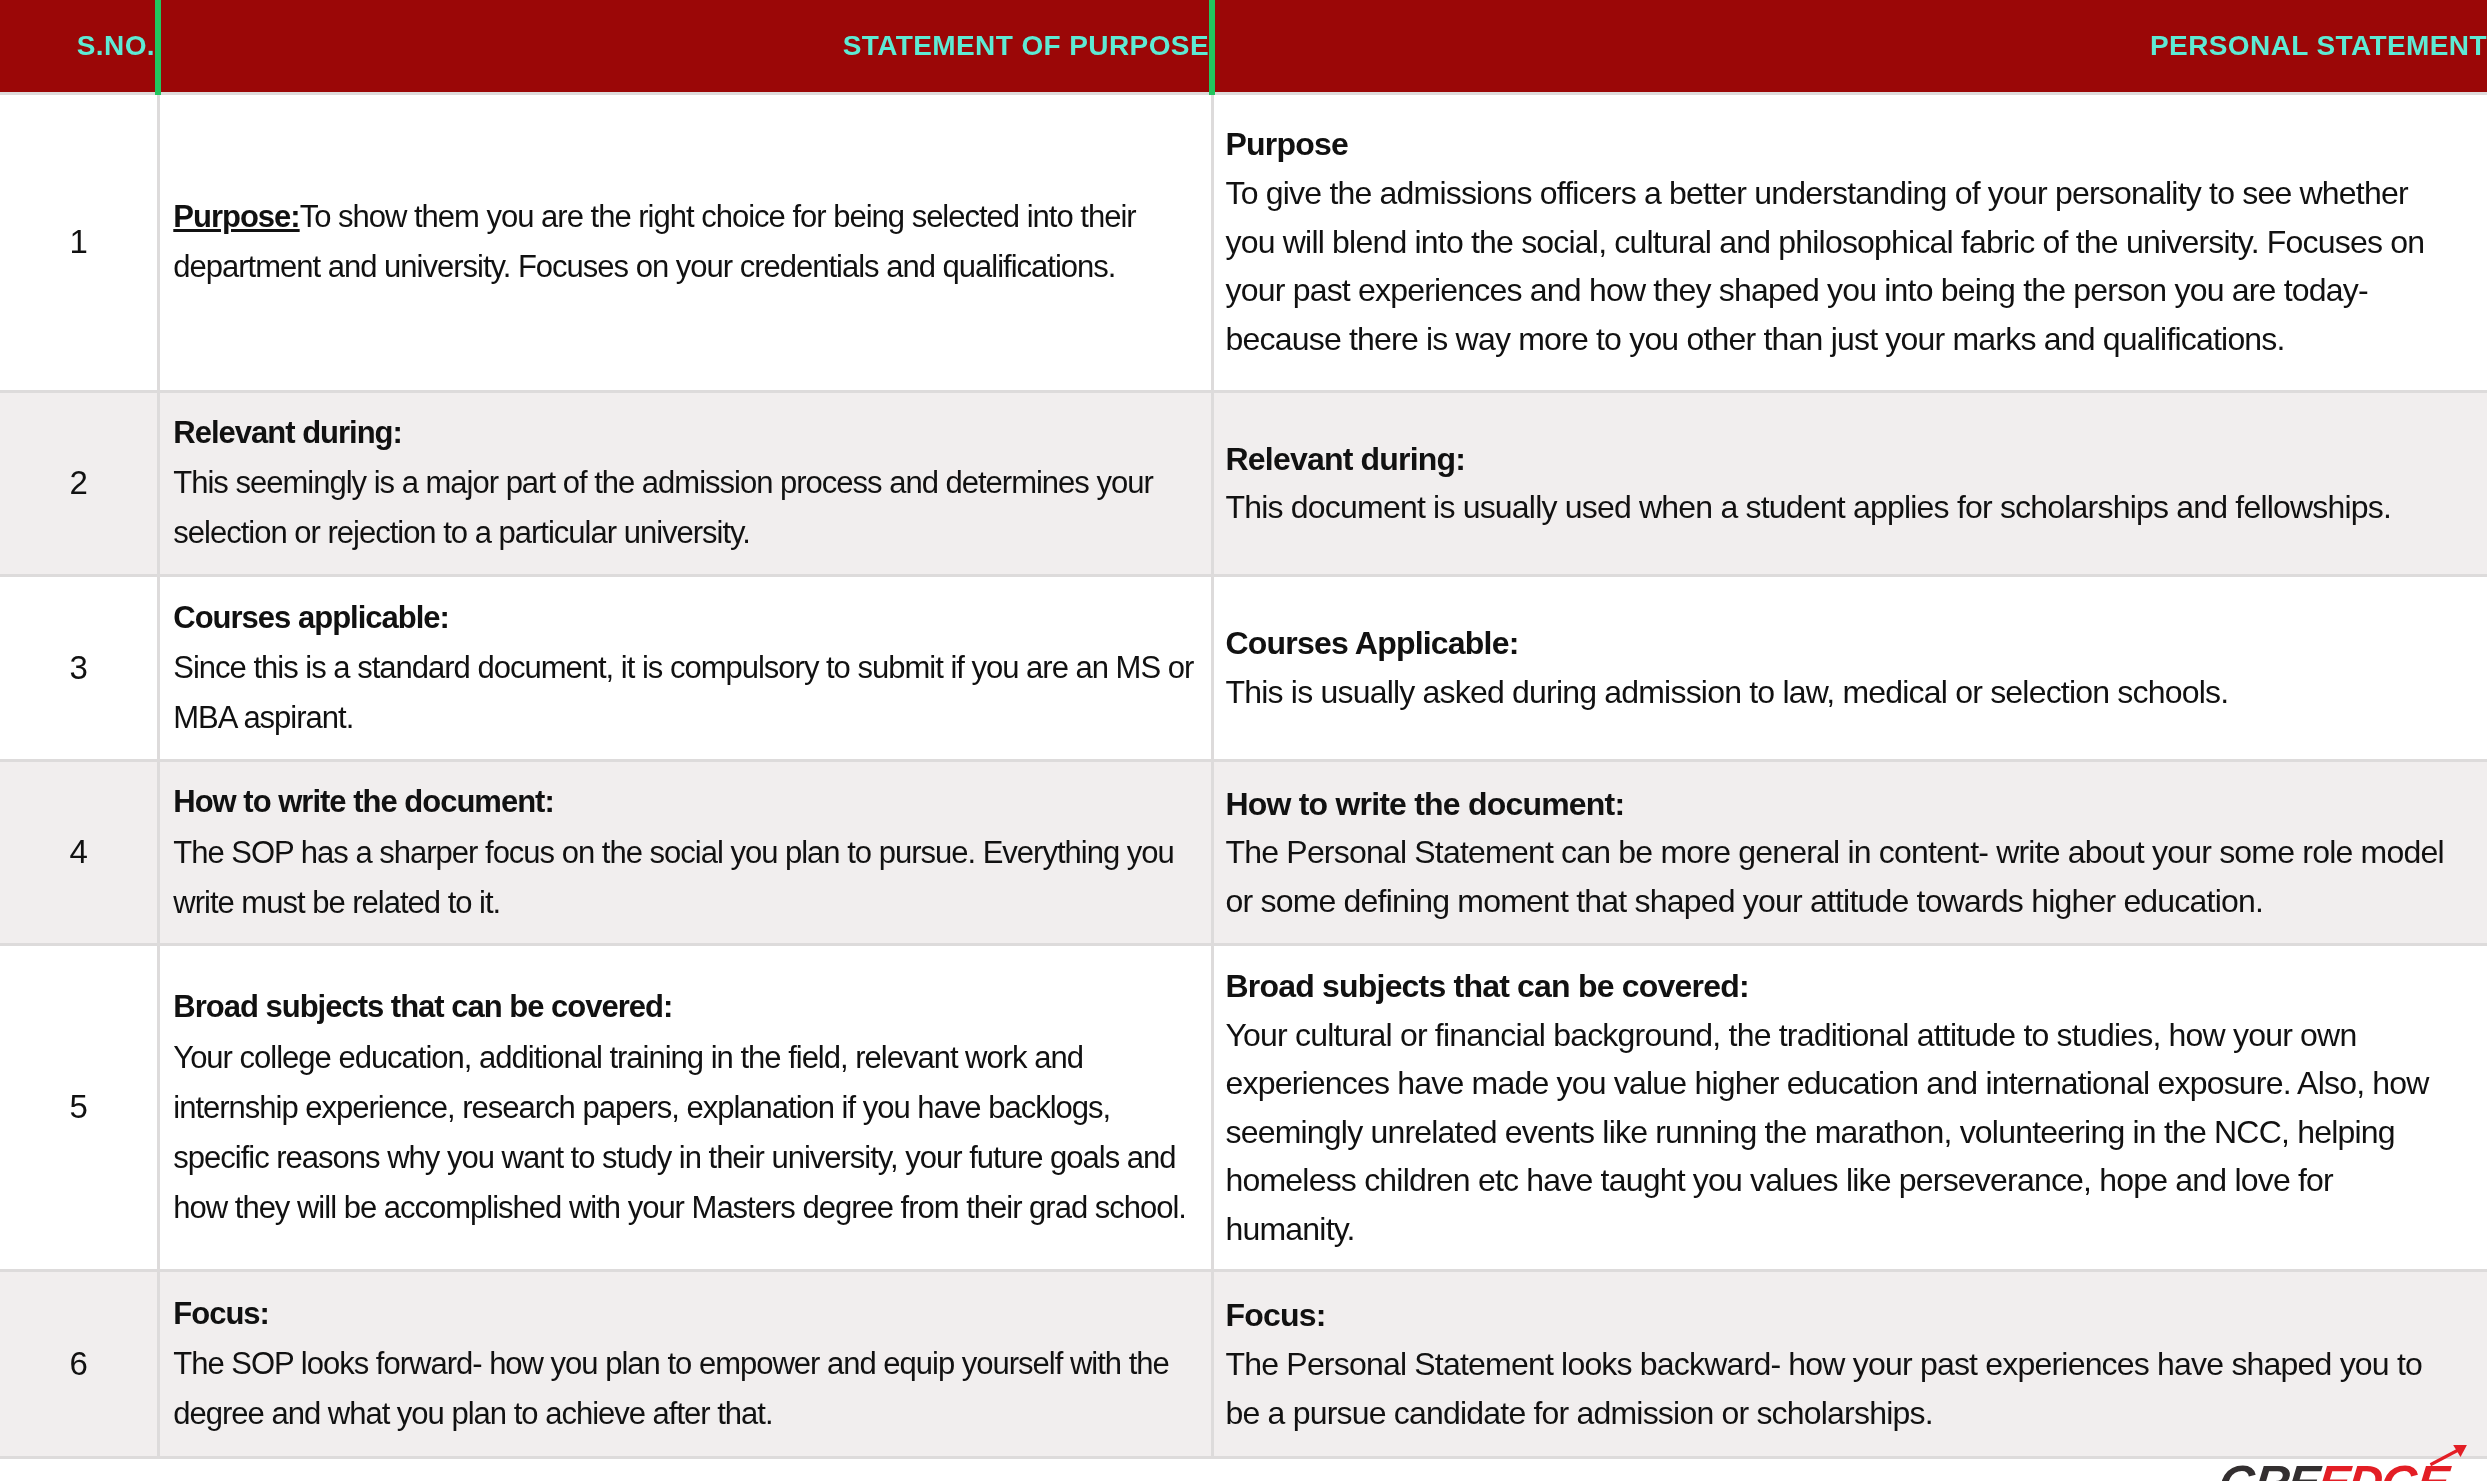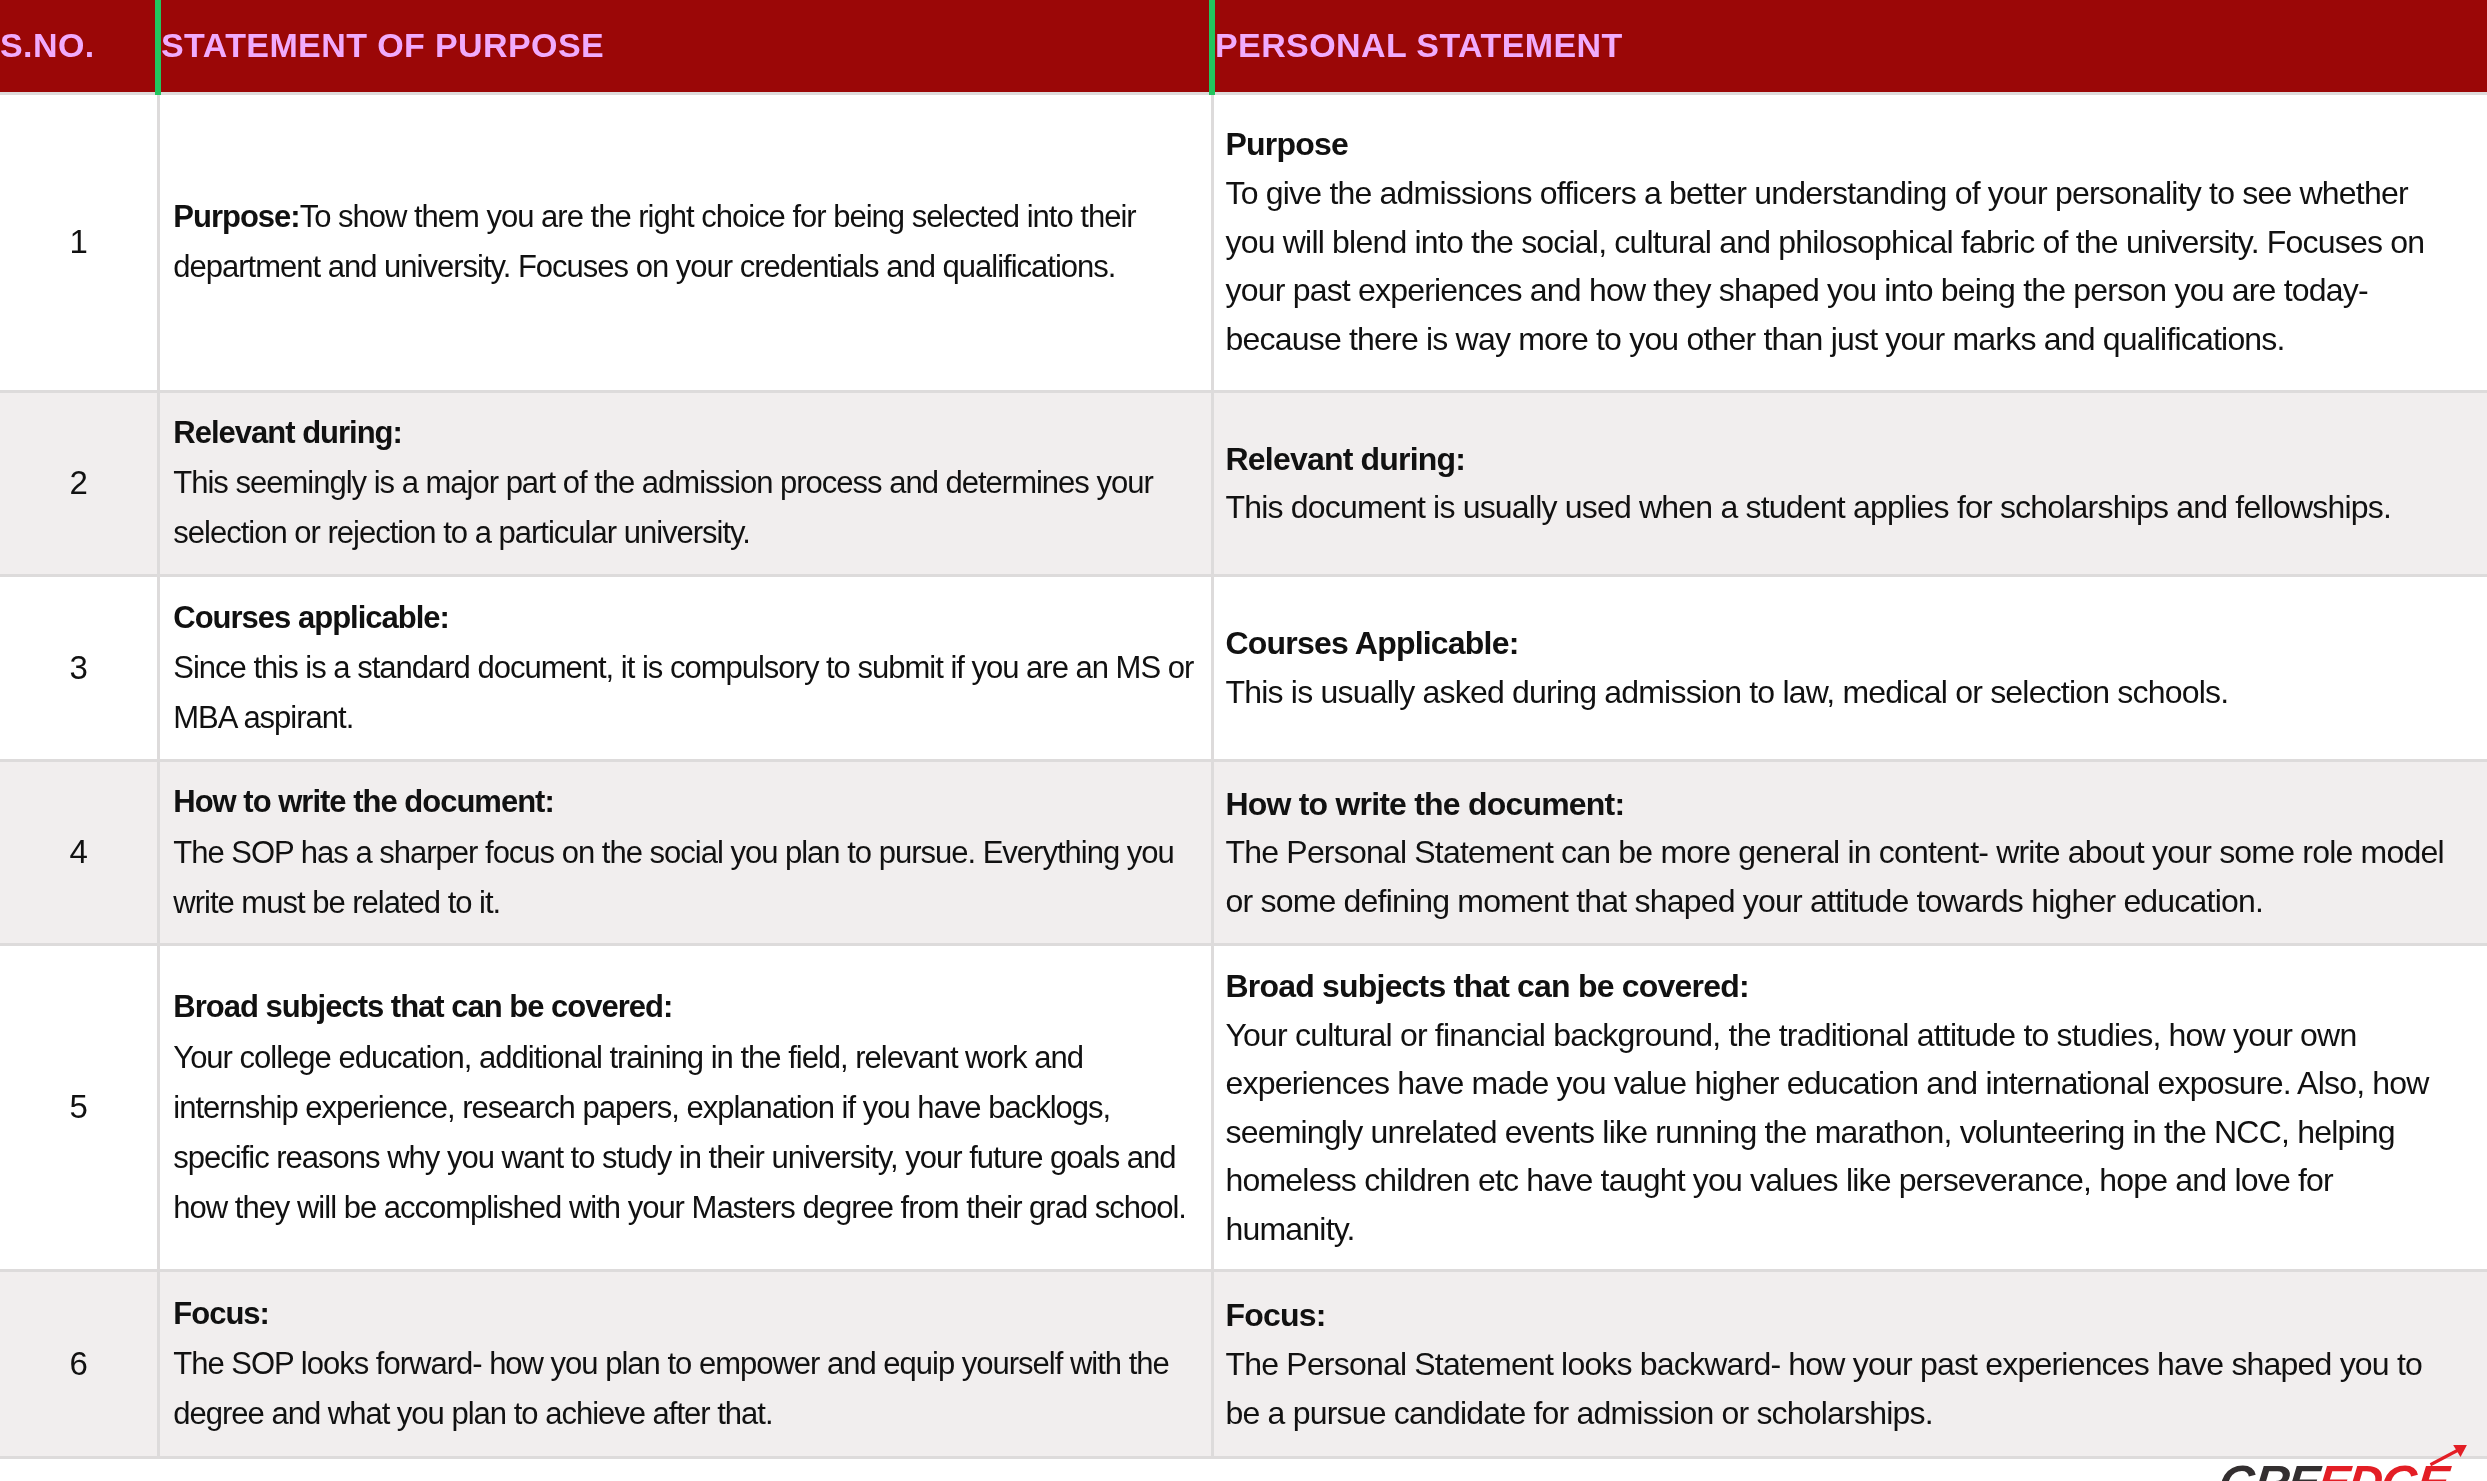--- a/index.html
+++ b/index.html
@@ -5,25 +5,25 @@
   * { margin:0; padding:0; box-sizing:border-box; }
   html,body { width:2487px; height:1482px; background:#ffffff; font-family:"Liberation Sans", sans-serif; color:#111; overflow:hidden; }
 
   .page { width:2487px; height:1482px; display:flex; flex-direction:column; }
 
   table.cmp { width:2487px; border-collapse:collapse; table-layout:fixed; }
 
   
   thead th {
     background:#9B0707;
-    color:#f0abfc;
+    color:#5eead4;
     font-weight:bold;
-    font-size:34px;
+    font-size:28px;
     letter-spacing:0.4px;
-    text-align:left;
+    text-align:right;
     height:93px;
     vertical-align:middle;
     border-bottom:3.4px solid #DDDBDB;
   }
   thead th + th { border-left:6px solid #22c55e;margin-top:8px; }
 
   
   tbody td {
     vertical-align:middle;
     background:#ffffff;
@@ -48,21 +48,21 @@
     padding:15.5px 12px 15.5px 13.8px;
     line-height:1.62;
   }
   td.ps {
     font-size:32px;
     letter-spacing:-0.8px;
     padding:15.5px 24px 15.5px 12px;
     line-height:1.52;
   }
   .lbl { font-weight:bold; display:block; }
-  tr.inline-sop .sop-lbl { display:inline; }
+  tr.inline-sop .sop-lbl { display:inline;text-decoration:underline; }
 
   
   .footer {
     flex:1;
     display:flex;
     align-items:center;
     justify-content:flex-end;
     padding-right:27.5px;
     background:#ffffff;
   }

